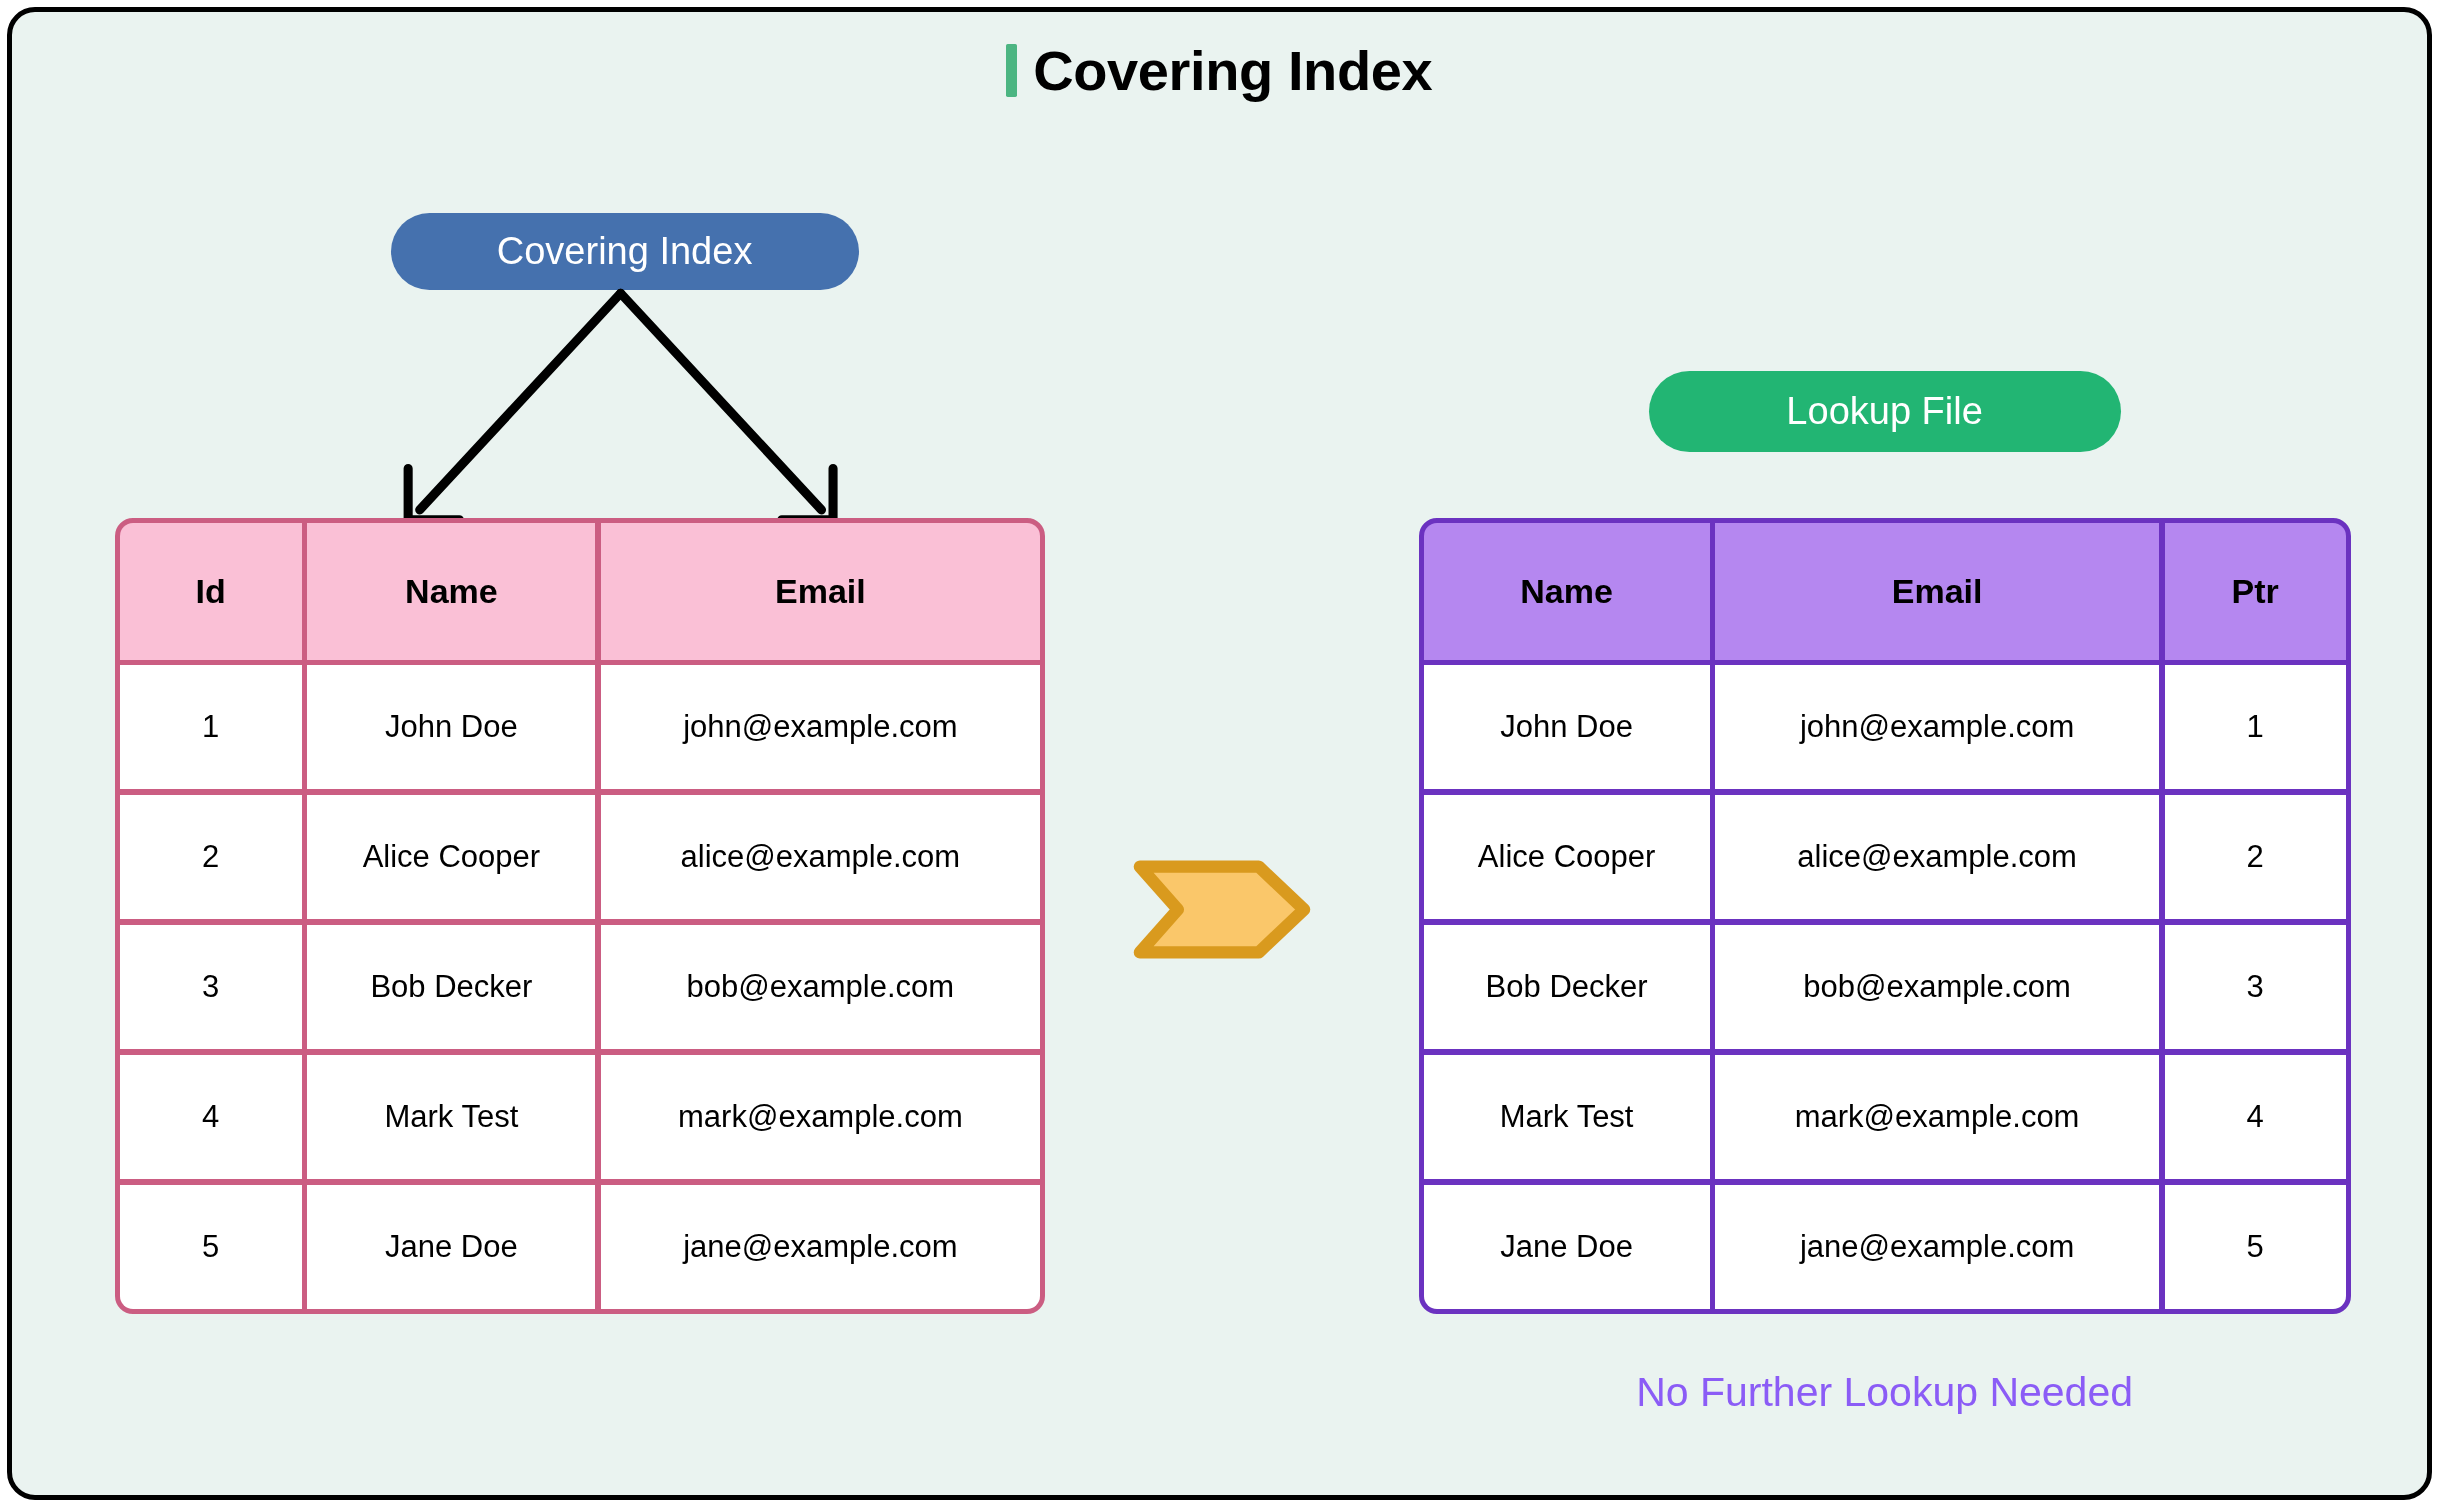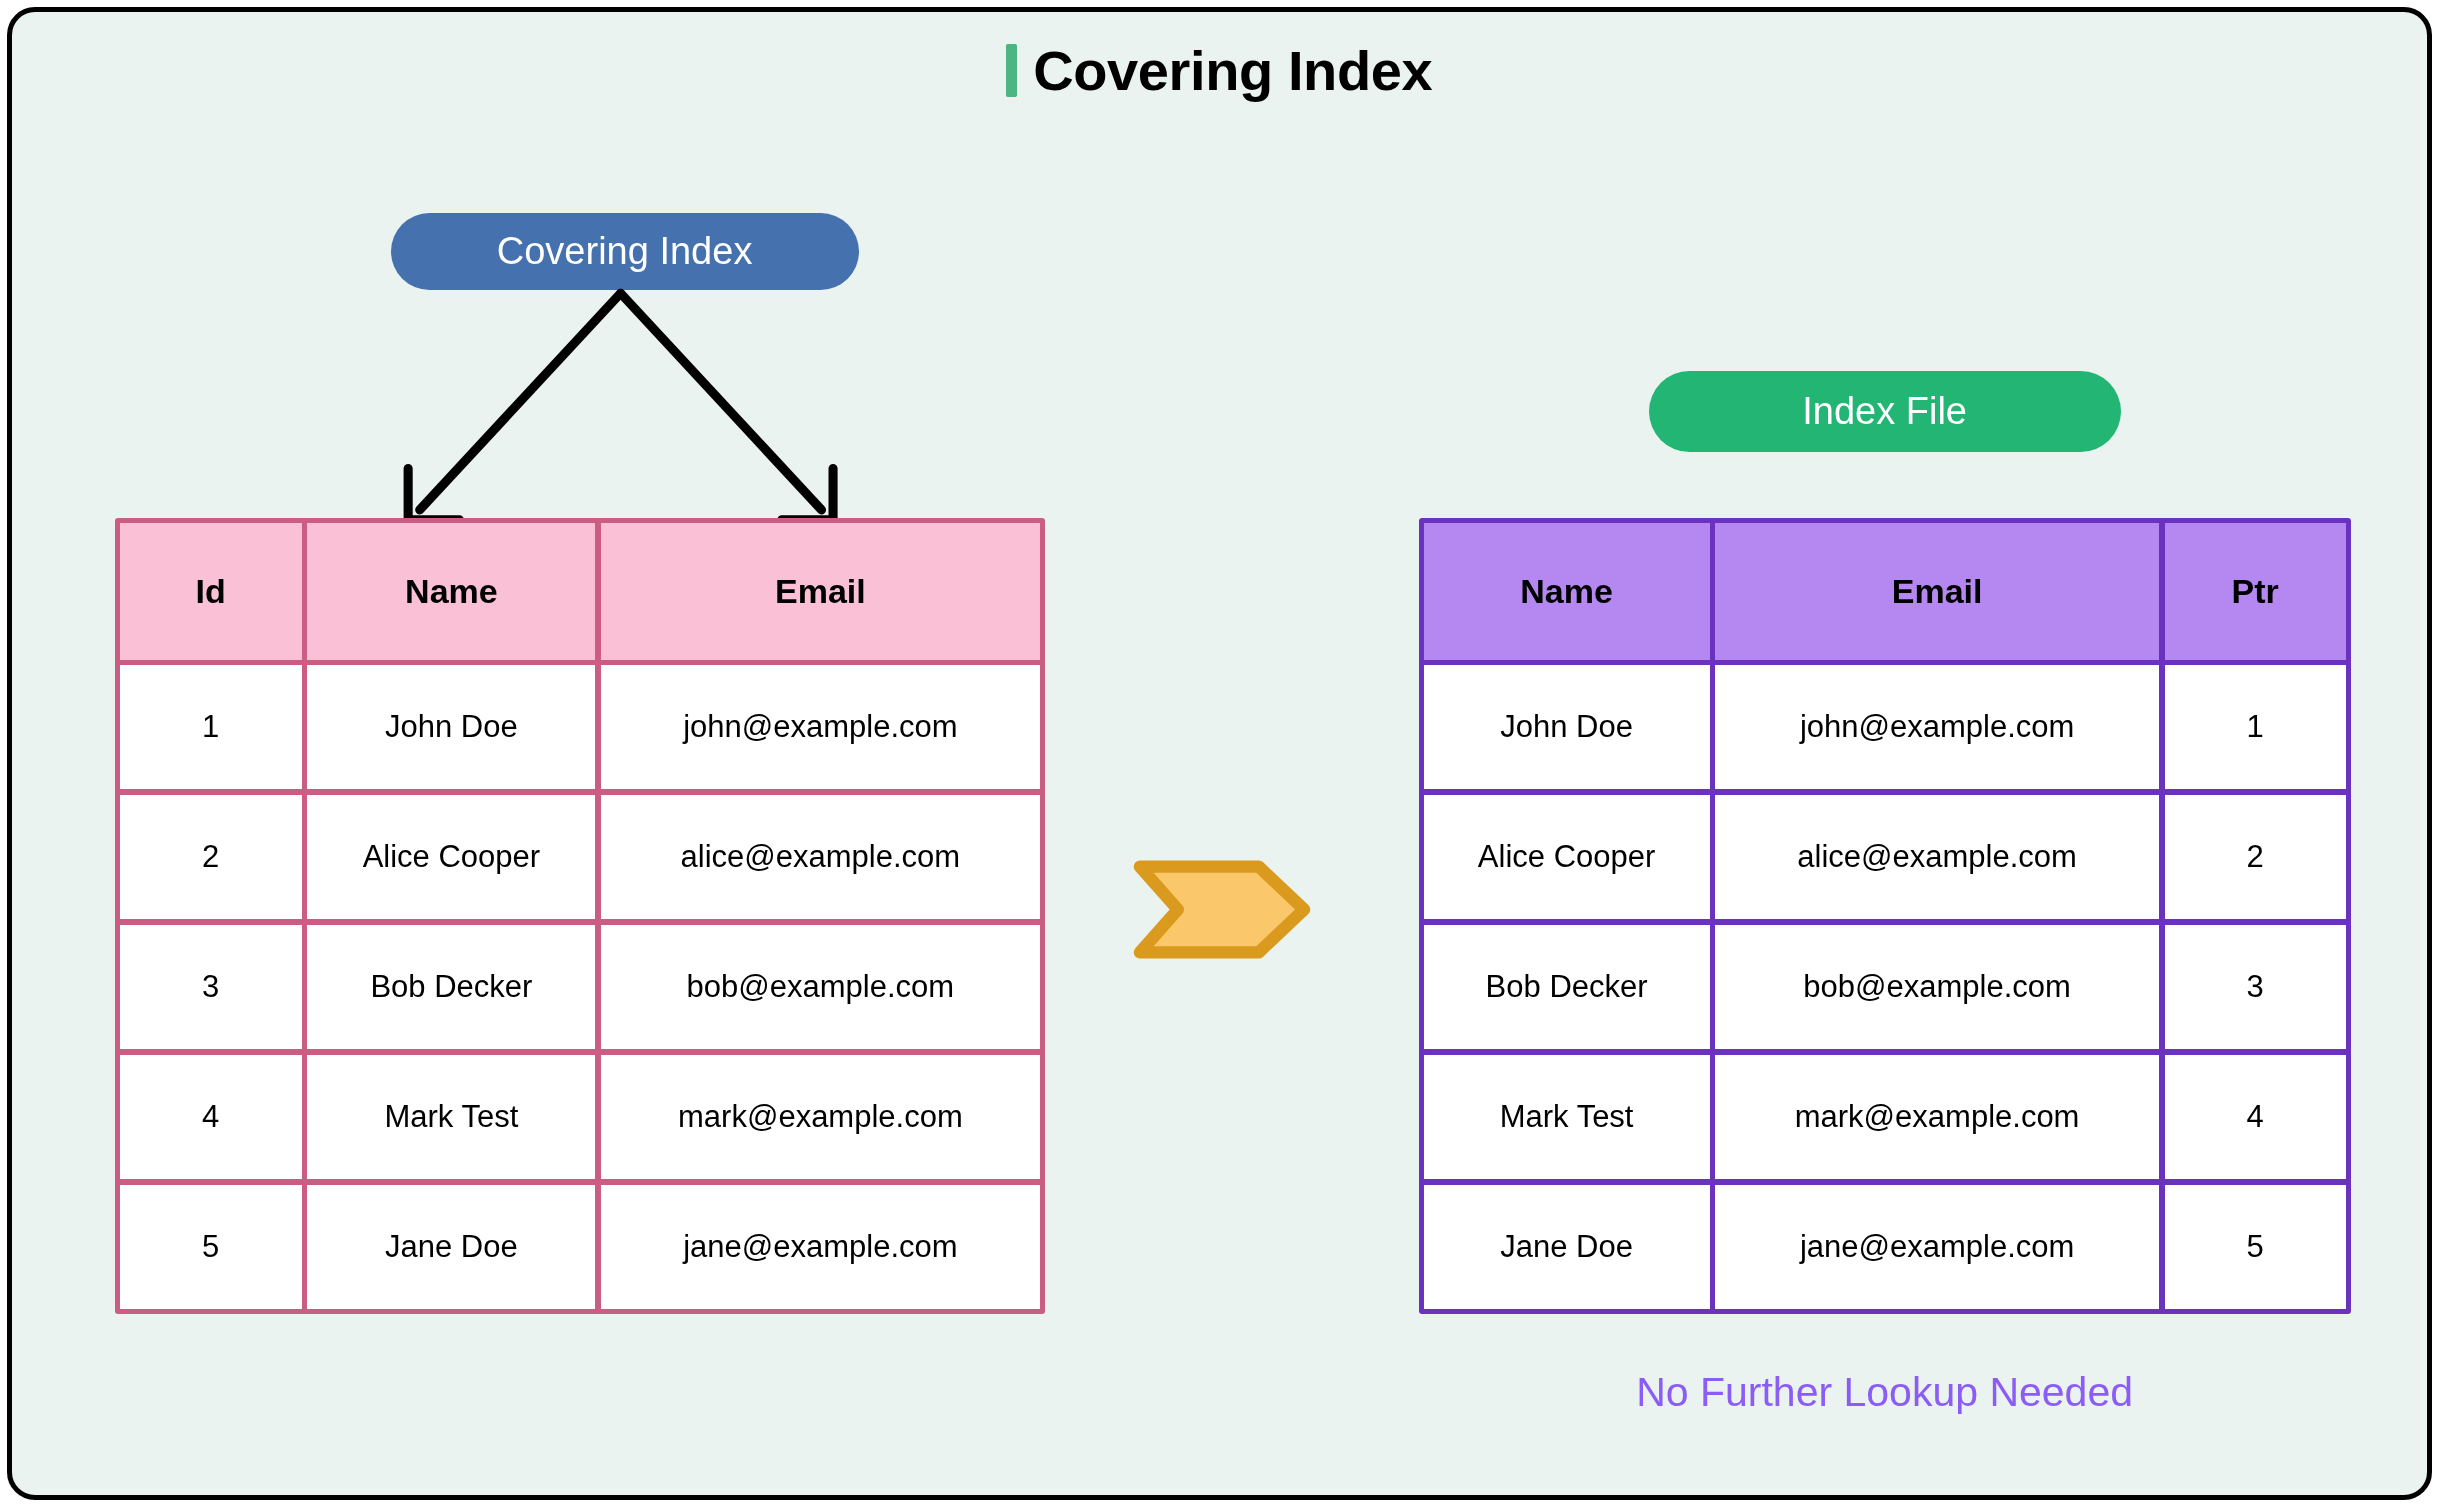--- a/index.html
+++ b/index.html
@@ -99,21 +99,21 @@
     top: 848px;
     width: 178px;
     height: 99px;
   }
 
   
   .tbl {
     position: absolute;
     border-style: solid;
     border-width: 5.8px;
-    border-radius: 3px;
+    border-radius: 18px;
     box-sizing: border-box;
     overflow: hidden;
     display: flex;
     flex-direction: column;
   }
   .tbl-left {
     left: 103px;
     top: 506px;
     width: 930px;
     height: 796px;
@@ -189,21 +189,21 @@
   <div class="title-row">
     <div class="title-bar"></div>
     <div class="title-text">Covering Index</div>
   </div>
 
   <div class="pill pill-covering-index">
     <span>Covering Index</span>
   </div>
 
   <div class="pill pill-index-file">
-    <span>Index File</span>
+    <span>Lookup File</span>
   </div>
 
   <svg class="arrows-svg" viewBox="0 0 640 300">
     <g fill="none" stroke="#000000" stroke-width="11" stroke-linecap="round" stroke-linejoin="round">
       <path d="M 305 10 L 62 272"></path>
       <path d="M 48 222 L 48 284 L 110 284"></path>
       <path d="M 305 10 L 548 272"></path>
       <path d="M 500 284 L 562 284 L 562 222"></path>
     </g>
   </svg>

